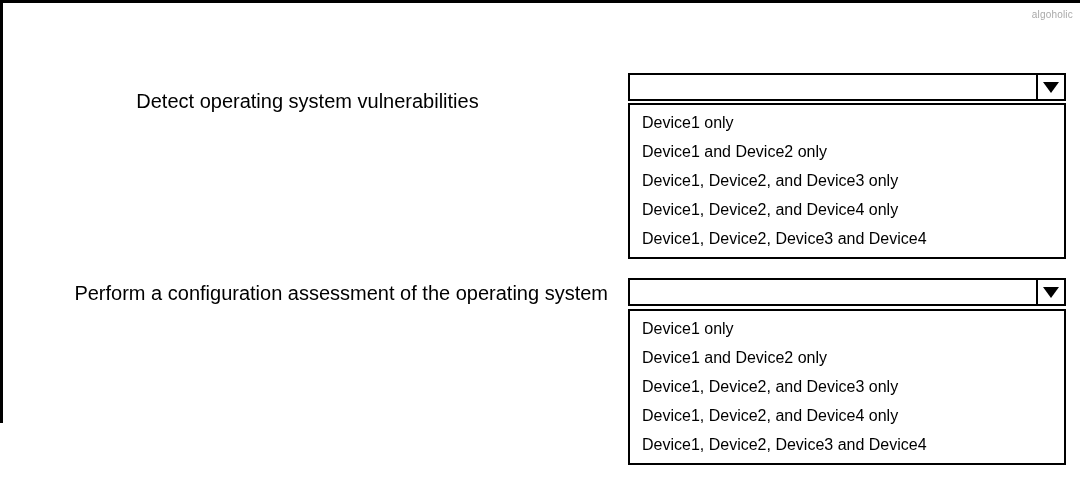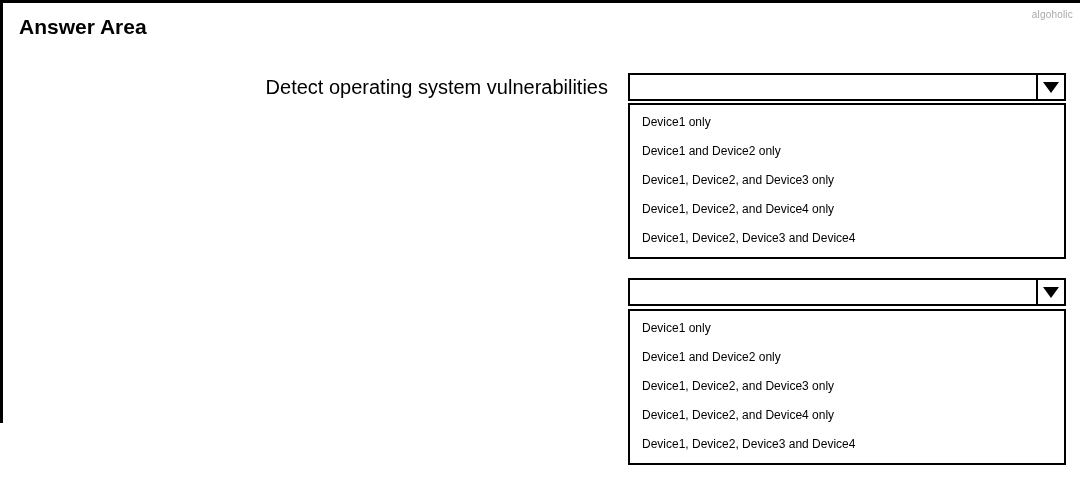--- a/index.html
+++ b/index.html
@@ -35,21 +35,21 @@
   .q-label {
     position: absolute;
     left: 4px;
     width: 601px;
     text-align: right;
     font-size: 20px;
     line-height: 28px;
     color: #000;
     white-space: nowrap;
   }
-  .label-1 { top: 70px; }
+  .label-1 { top: 84px; text-align: center; }
   .label-2 { top: 276px; }
   .select-box {
     position: absolute;
     left: 625px;
     width: 438px;
     height: 28px;
     border: 2px solid #000;
     background: #fff;
     display: flex;
     align-items: stretch;
@@ -85,52 +85,52 @@
     border: 2px solid #000;
     background: #fff;
     padding: 3px 0 0 0;
   }
   .list-1 { top: 100px; }
   .list-2 { top: 306px; }
   .option {
     height: 29px;
     line-height: 29px;
     padding-left: 12px;
-    font-size: 12px;
+    font-size: 16px;
     color: #000;
     white-space: nowrap;
     cursor: default;
   }
 </style>
 </head>
 <body>
 
 <div class="frame">
 
   <div class="watermark">algoholic</div>
 
-  <div class="title">Answer Area</div>
 
   <div class="q-label label-1">Detect operating system vulnerabilities</div>
 
   <div class="select-box select-1">
     <span class="select-value"></span>
     <span class="arrow-cell">
       <span class="arrow-down"></span>
     </span>
   </div>
 
   <div class="options-list list-1">
     <div class="option">Device1 only</div>
     <div class="option">Device1 and Device2 only</div>
     <div class="option">Device1, Device2, and Device3 only</div>
     <div class="option">Device1, Device2, and Device4 only</div>
     <div class="option">Device1, Device2, Device3 and Device4</div>
   </div>
 
+  <div class="q-label label-2">Perform a configuration assessment of the operating system</div>
 
   <div class="select-box select-2">
     <span class="select-value"></span>
     <span class="arrow-cell">
       <span class="arrow-down"></span>
     </span>
   </div>
 
   <div class="options-list list-2">
     <div class="option">Device1 only</div>

